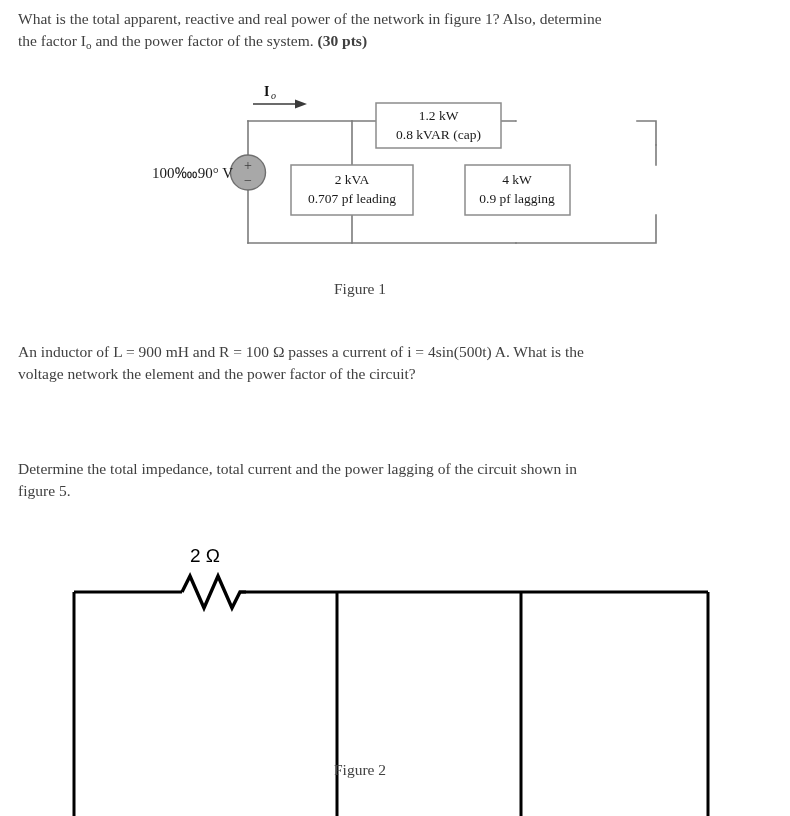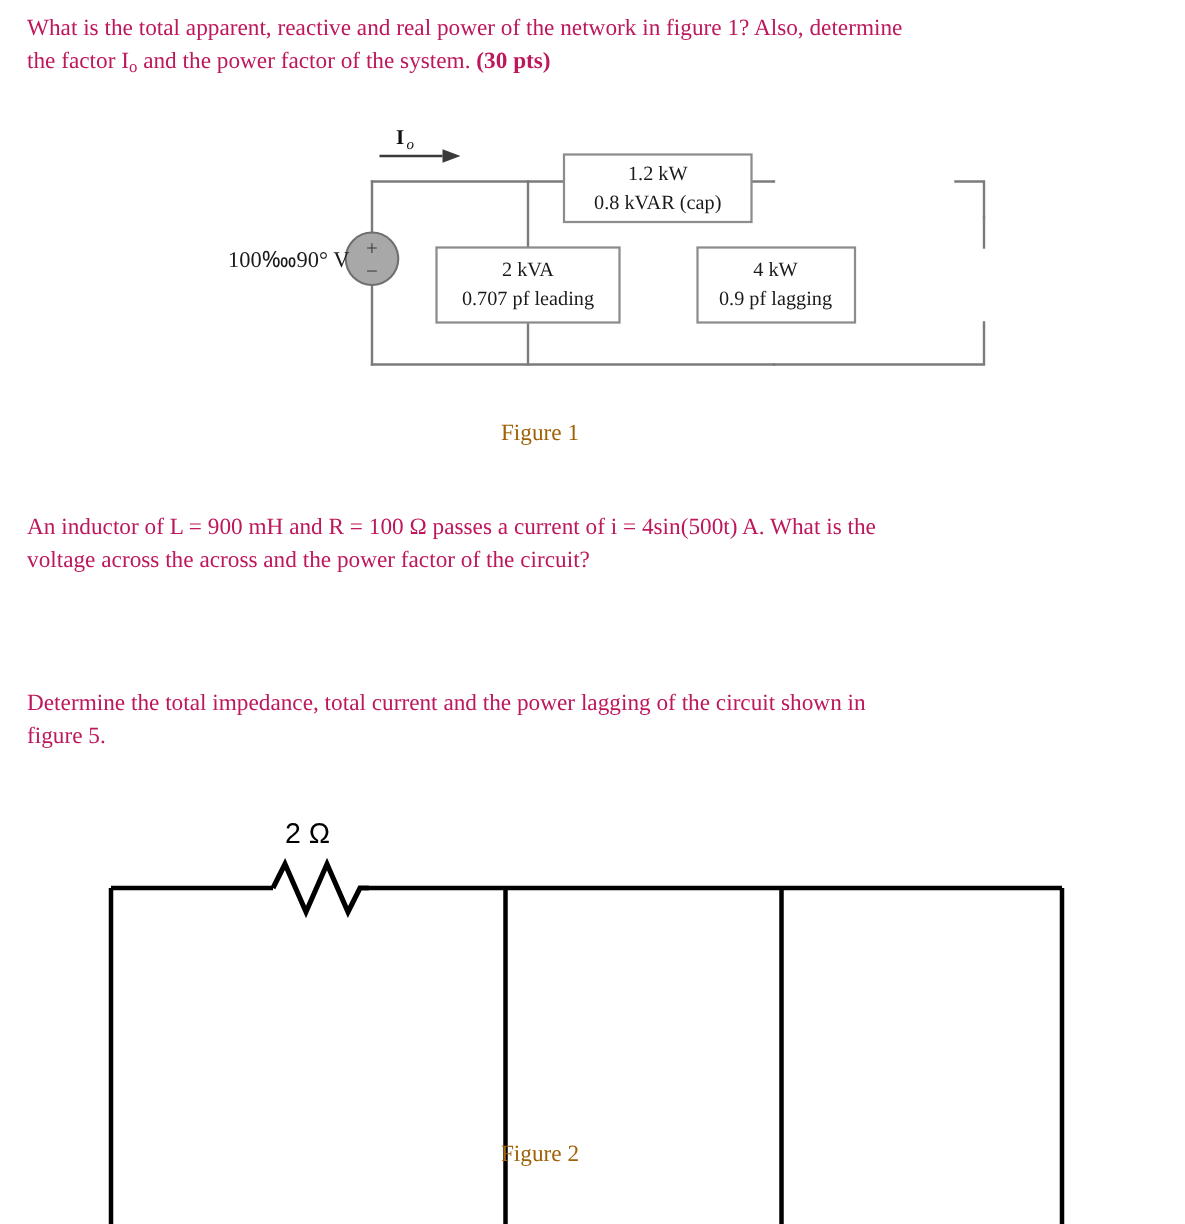--- a/index.html
+++ b/index.html
@@ -19,37 +19,37 @@
     position: relative;
     width: 790px;
     height: 816px;
   }
 
   
   .para {
     position: absolute;
     font-size: 15.5px;
     line-height: 1.42;
-    color: #be185d;
+    color: #404040;
     letter-spacing: 0.0px;
   }
   .para .bold { font-weight: bold; }
   .sub {
     font-size: 0.72em;
     vertical-align: -0.28em;
   }
 
   #q1-text  { left: 18px; top: 8px;  width: 754px; }
   #q2-text  { left: 18px; top: 341px; width: 754px; }
   #q3-text  { left: 18px; top: 458px; width: 740px; }
 
   .fig-caption {
     position: absolute;
     font-size: 15.5px;
-    color: #a16207;
+    color: #404040;
     text-align: center;
   }
   #fig1-caption { left: 280px; top: 280px; width: 160px; }
   #fig2-caption { left: 280px; top: 761px; width: 160px; }
 
   
   #figure1 {
     position: absolute;
     left: 140px;
     top: 85px;
@@ -161,21 +161,21 @@
         <text x="377" y="99" class="boxtext">4 kW</text>
         <text x="377" y="118" class="boxtext">0.9 pf lagging</text>
       </g>
     </svg>
   </div>
 
   <div class="fig-caption" id="fig1-caption">Figure 1</div>
 
   <div class="para" id="q2-text">
     <span>An inductor of L = 900 mH and R = 100 Ω passes a current of i = 4sin(500t) A. What is the</span><br>
-    <span>voltage across the across and the power factor of the circuit?</span>
+    <span>voltage network the element and the power factor of the circuit?</span>
   </div>
 
   <div class="para" id="q3-text">
     <span>Determine the total impedance, total current and the power lagging of the circuit shown in</span><br>
     <span>figure 5.</span>
   </div>
 
   <div id="figure2">
     <svg width="790" height="250" viewBox="0 0 790 250" xmlns="http://www.w3.org/2000/svg">
       <g stroke="#000000" stroke-width="3" fill="none" stroke-linecap="butt" stroke-linejoin="miter">

